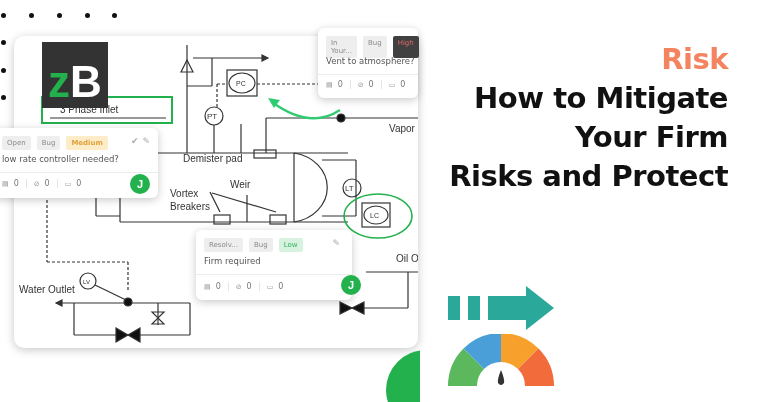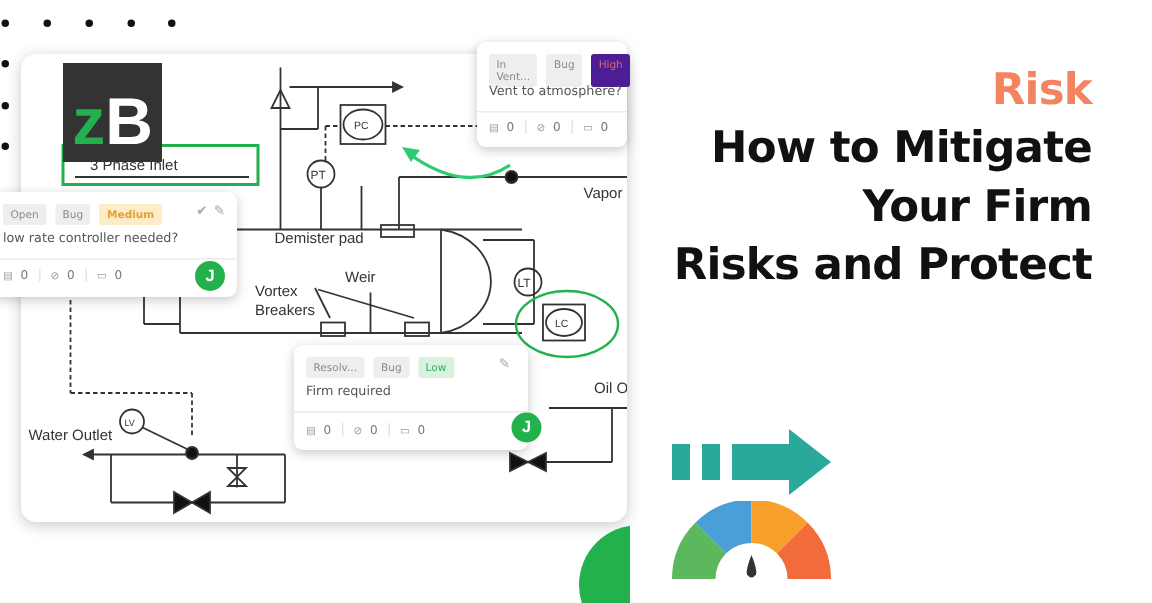--- a/index.html
+++ b/index.html
@@ -26,21 +26,21 @@
   .logo .z { color: #22b14c; }
   .logo .b { color: #ffffff; }
 
   .card {
     position: absolute; background: #fff; border-radius: 6px;
     box-shadow: 0 2px 8px rgba(0,0,0,0.22);
     font-family: "DejaVu Sans", sans-serif;
   }
   .card .tags { position: absolute; left: 8px; top: 8px; display: flex; gap: 6px; }
   .tag { font-size: 7px; padding: 3px 5px; border-radius: 2px; background: #eeeeee; color: #8a8a8a; }
-  .tag.high { background: #4c1d95; color: #e06666; }
+  .tag.high { background: #404040; color: #e06666; }
   .tag.medium { background: #fdecc8; color: #e2a13a; font-weight: bold; }
   .tag.low { background: #d7f3df; color: #2fae5a; }
   .card .title { position: absolute; left: 8px; font-size: 8.5px; color: #555; }
   .card .divider { position: absolute; left: 0; right: 0; height: 1px; background: #ececec; }
   .card .stats { position: absolute; left: 8px; display: flex; align-items: center; font-size: 8px; color: #777; }
   .stat { display: flex; align-items: center; gap: 5px; padding: 0 7px; border-left: 1px solid #e5e5e5; }
   .stat:first-child { padding-left: 0; border-left: none; }
   .stat-icon { font-size: 7px; color: #999; }
   .avatar {
     position: absolute; width: 20px; height: 20px; border-radius: 50%;
@@ -173,21 +173,21 @@
   </svg>
 </div>
 
 <div class="logo">
   <span class="z">z</span>
     <span class="b">B</span>
 </div>
 
 <div class="card" style="left:318px;top:28px;width:100px;height:70px;">
   <div class="tags">
-    <span class="tag">In Vent...</span>
+    <span class="tag">In Your...</span>
     <span class="tag">Bug</span>
     <span class="tag high">High</span>
   </div>
   <div class="title" style="top:28px;text-align:center;">Vent to atmosphere?</div>
   <div class="divider" style="top:46px;"></div>
   <div class="stats" style="top:52px;">
     <div class="stat">
         <span class="stat-icon">▤</span>
         <span>0</span>
       </div>

